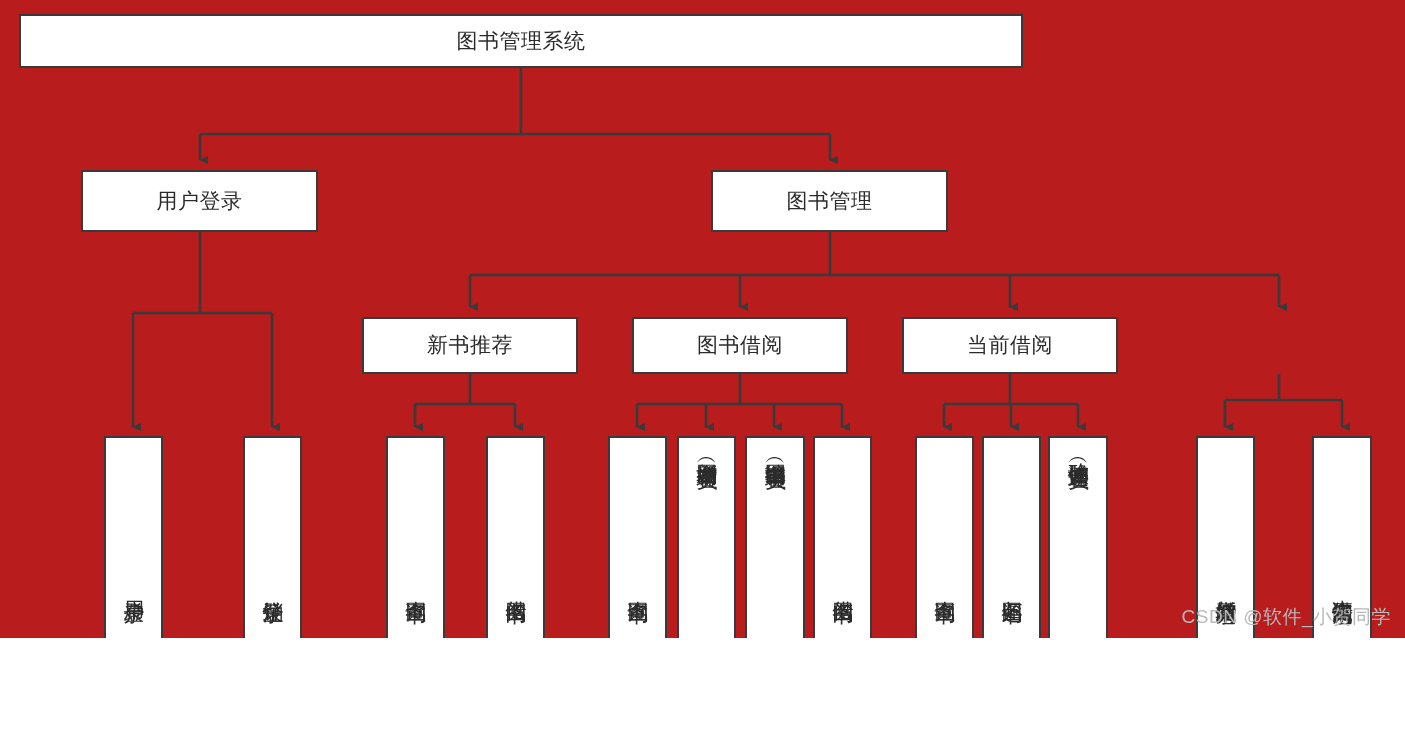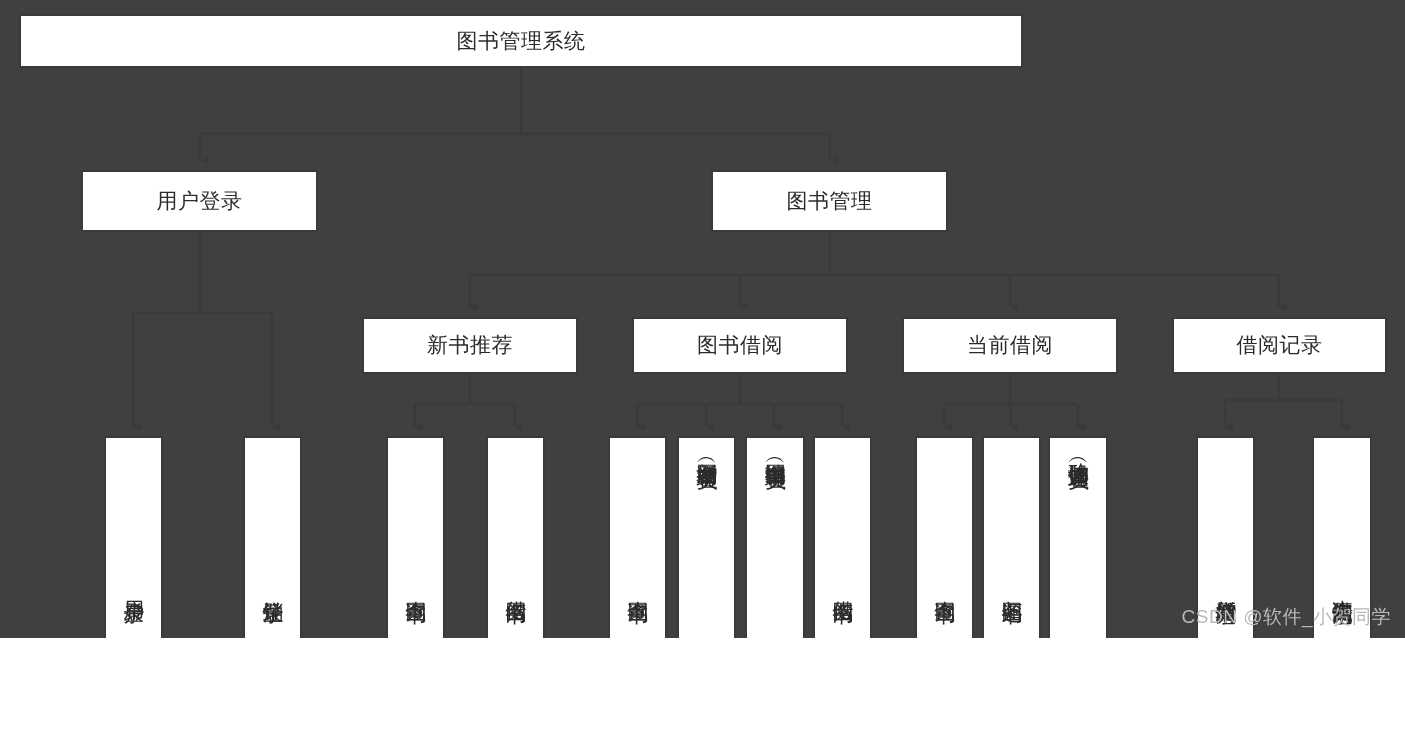--- a/index.html
+++ b/index.html
@@ -9,21 +9,21 @@
     background: #ffffff;
   }
   body {
     font-family: "Liberation Sans", "DejaVu Sans", sans-serif;
     color: #2b2b2b;
   }
   #diagram-root {
     position: relative;
     width: 1405px;
     height: 638px;
-    background: #404040;
+    background: #b91c1c;
     overflow: hidden;
   }
   #edge-layer {
     position: absolute;
     left: 0;
     top: 0;
     width: 1405px;
     height: 747px;
   }
   .node {
@@ -141,23 +141,20 @@
 
   <div class="node" style="left:711px; top:170px; width:237px; height:62px;">
     <span class="node-label">图书管理</span>
   </div>
   <div class="node" style="left:632px; top:317px; width:216px; height:57px;">
     <span class="node-label">图书借阅</span>
   </div>
   <div class="node" style="left:902px; top:317px; width:216px; height:57px;">
     <span class="node-label">当前借阅</span>
   </div>
-  <div class="node" style="left:1172px; top:317px; width:215px; height:57px;">
-    <span class="node-label">借阅记录</span>
-  </div>
 
   <div class="node leaf centered" style="left:104px; top:436px; width:59px; height:300px;">
     <span class="node-label">用户登录</span>
   </div>
   <div class="node leaf centered" style="left:243px; top:436px; width:59px; height:300px;">
     <span class="node-label">注销登录</span>
   </div>
 
   <div class="node leaf centered" style="left:386px; top:436px; width:59px; height:300px;">
     <span class="node-label">查询图书</span>

